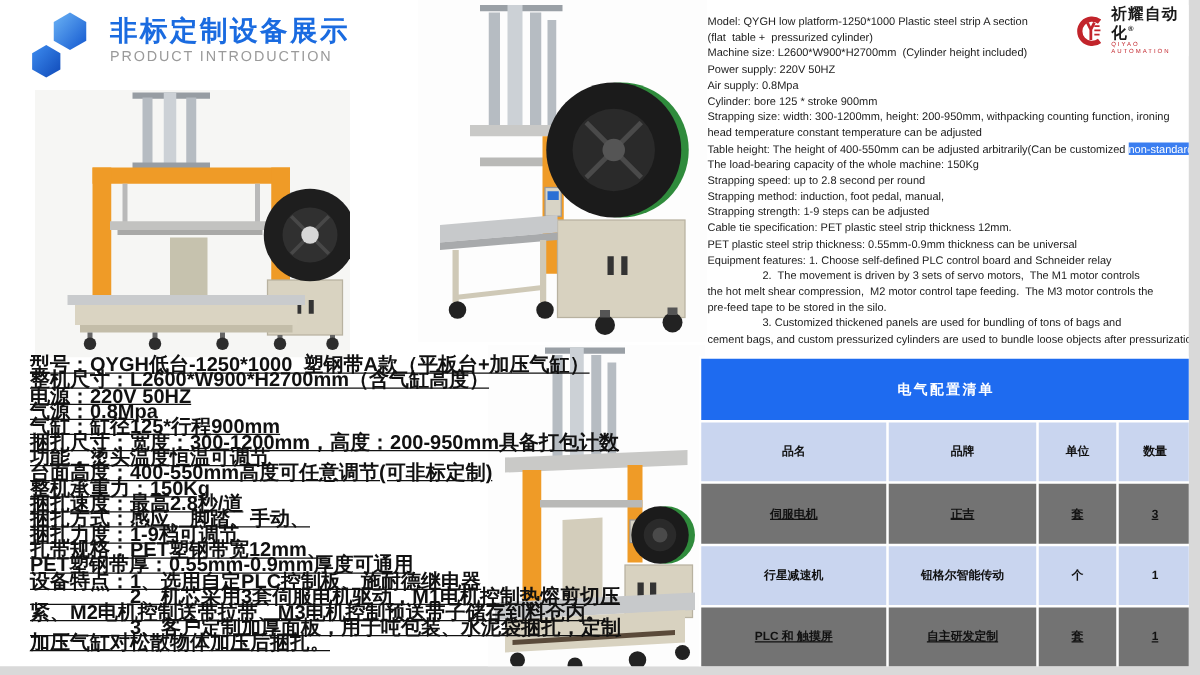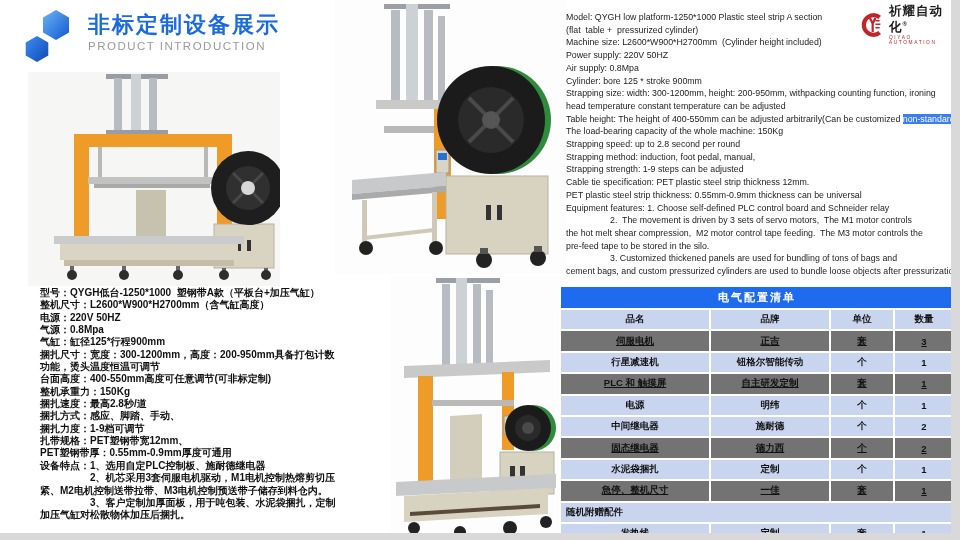--- a/index.html
+++ b/index.html
@@ -14,35 +14,35 @@
   .page-subtitle{font-size:11.5px;color:#9a9a9a;letter-spacing:1.5px;margin-top:2px;}
 
   
   .photo{position:absolute;}
   .photo svg{display:block;}
   #machine1{left:28px;top:72px;}
   #machine2{left:334px;top:0px;}
   #machine3{left:390px;top:276px;}
 
   
-  .specs-cn{position:absolute;left:40px;top:287px;width:320px;font-size:10px;font-weight:bold;color:#111;line-height:12.35px;white-space:pre;}
+  .specs-cn{position:absolute;left:24px;top:287px;width:320px;font-size:16px;font-weight:bold;color:#111;line-height:12.35px;white-space:pre;text-decoration:underline;}
   
   .specs-en{position:absolute;left:566px;top:11px;width:390px;font-size:8.8px;color:#1c1c1c;line-height:12.7px;white-space:pre;}
   .specs-en .hl{background:#3b7ef0;color:#ffffff;}
 
   
   .brand{position:absolute;left:856px;top:4px;display:flex;align-items:center;background:#fff;padding:1px 2px;}
   .brand-text{margin-left:3px;}
   .brand-name{font-size:12.5px;font-weight:bold;color:#1a1a1a;letter-spacing:1px;line-height:13px;}
   .brand-name sup{font-size:6px;}
   .brand-name-en{font-size:4.8px;color:#c2242b;letter-spacing:1.6px;margin-top:1px;}
 
   
   .config-table{position:absolute;left:559px;top:285px;width:392px;border-collapse:separate;border-spacing:2px;background:#ffffff;table-layout:fixed;}
-  .config-table td,.config-table th{font-size:9.5px;font-weight:600;color:#111;text-align:center;height:15.4px;padding:2px 2px;overflow:hidden;}
+  .config-table td,.config-table th{font-size:9.5px;font-weight:600;color:#111;text-align:center;height:15.4px;padding:16px 2px;overflow:hidden;}
   .config-table .title-row td{background:#1e6bf0;color:#ffffff;font-size:11px;font-weight:bold;height:17px;letter-spacing:2px;}
   .config-table .medium td,.config-table .medium th{background:#c9d5ef;}
   .config-table .light td,.config-table .light th{background:#737373;text-decoration:underline;}
   .config-table .section-row td{text-align:left;padding-left:5px;font-weight:bold;}
 </style>
 </head>
 <body>
 
 <div class="slide">
 

